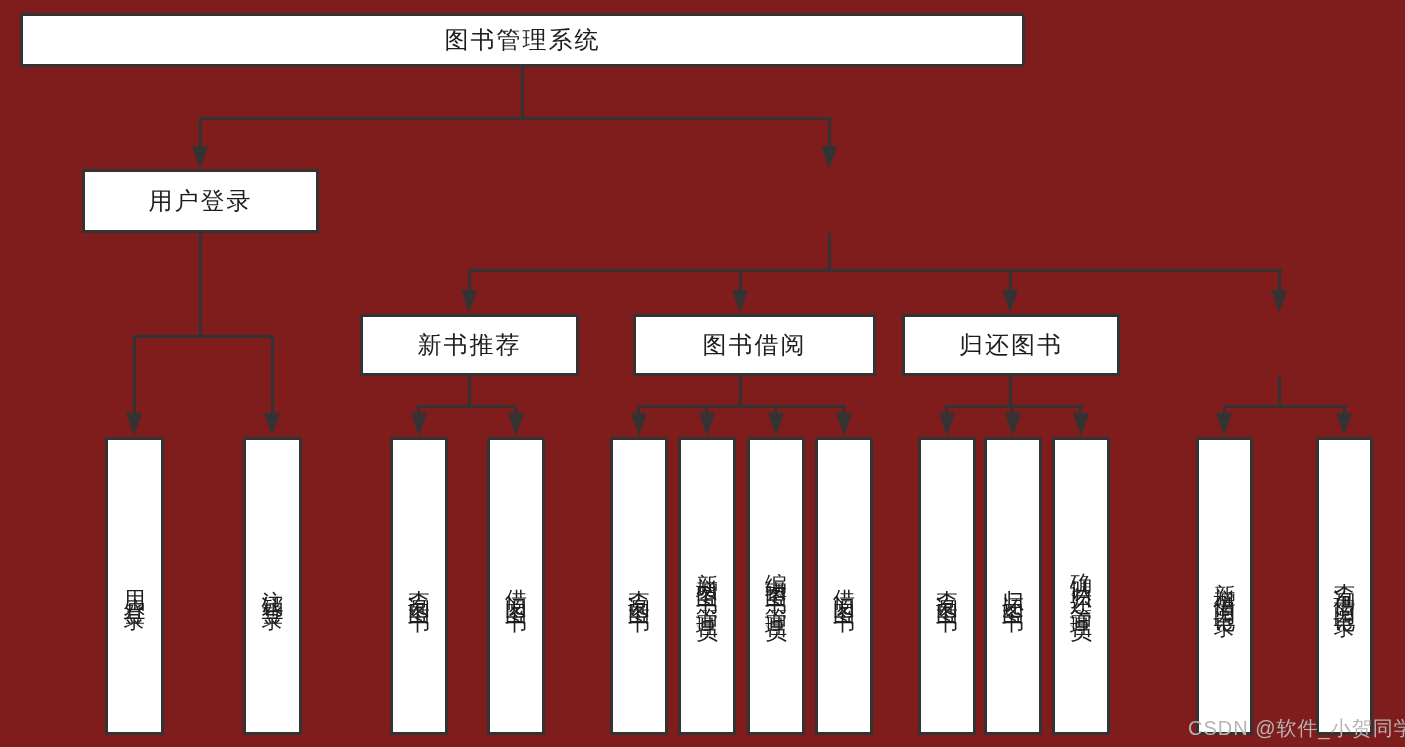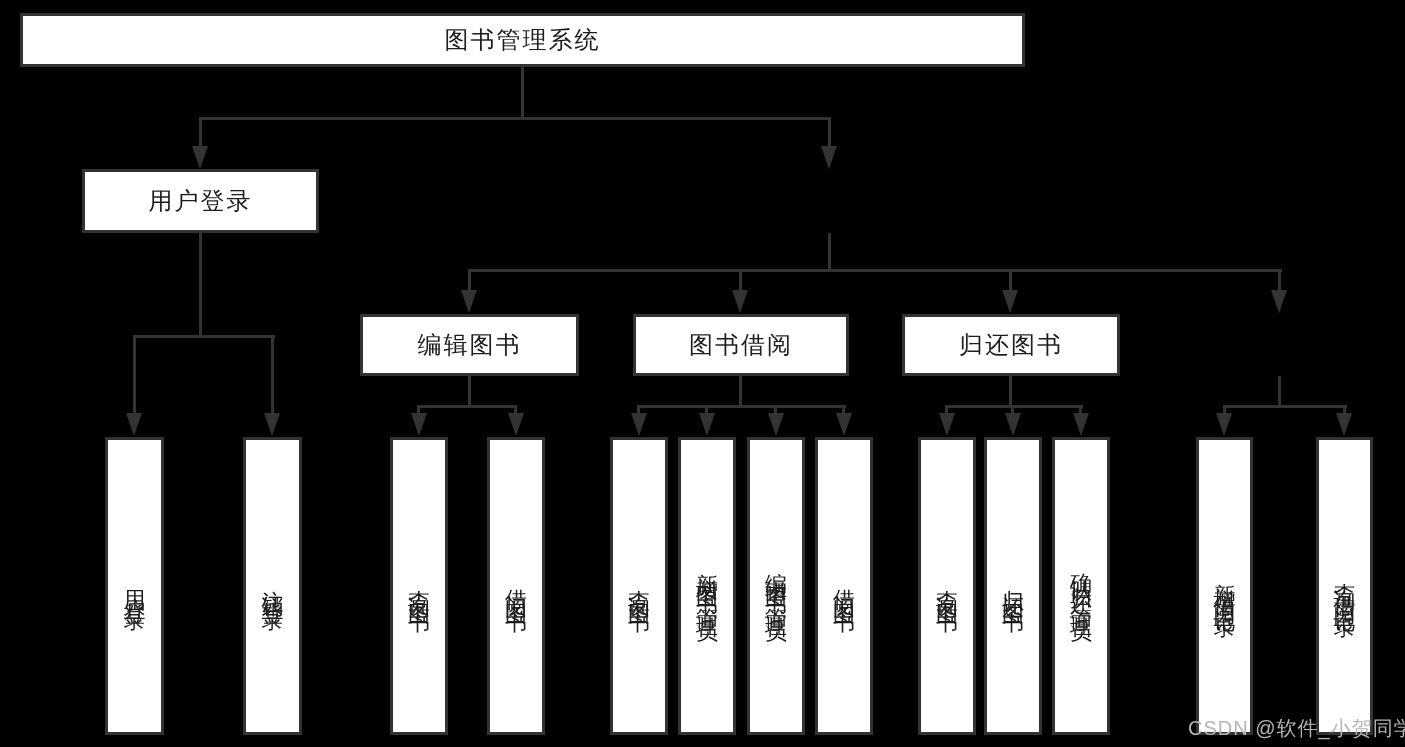--- a/index.html
+++ b/index.html
@@ -1,19 +1,19 @@
 <!DOCTYPE html>
 <html><head>
 <meta charset="utf-8">
 <style>
   html,body { margin:0; padding:0; background:#ffffff; }
   .canvas {
     position:relative;
     width:1405px; height:747px;
-    background:#000000;
+    background:#7f1d1d;
     font-family:"Liberation Sans","DejaVu Sans",sans-serif;
     overflow:hidden;
   }
   .box {
     position:absolute;
     box-sizing:border-box;
     border:3px solid #333333;
     background:#ffffff;
     display:flex;
     align-items:center;
@@ -84,23 +84,23 @@
   <div class="line" style="left:468px;top:269px;width:3px;height:23px"></div>
   <div class="arrow" style="left:461px;top:290px"></div>
   <div class="line" style="left:739px;top:269px;width:3px;height:23px"></div>
   <div class="arrow" style="left:732px;top:290px"></div>
   <div class="line" style="left:1009px;top:269px;width:3px;height:23px"></div>
   <div class="arrow" style="left:1002px;top:290px"></div>
   <div class="line" style="left:1278px;top:269px;width:3px;height:23px"></div>
   <div class="arrow" style="left:1271px;top:290px"></div>
 
   <div class="box h" style="left:360px;top:314px;width:219px;height:62px">
-    <span>编辑图书</span>
+    <span>新书推荐</span>
   </div>
-  <div class="box h" style="left:633px;top:314px;width:216px;height:62px">
+  <div class="box h" style="left:633px;top:314px;width:243px;height:62px">
     <span>图书借阅</span>
   </div>
   <div class="box h" style="left:902px;top:314px;width:218px;height:62px">
     <span>归还图书</span>
   </div>
 
   <div class="line" style="left:468px;top:376px;width:3px;height:31px"></div>
   <div class="line" style="left:417px;top:405px;width:100px;height:3px"></div>
   <div class="line" style="left:417px;top:405px;width:3px;height:10px"></div>
   <div class="arrow" style="left:411px;top:413px"></div>

